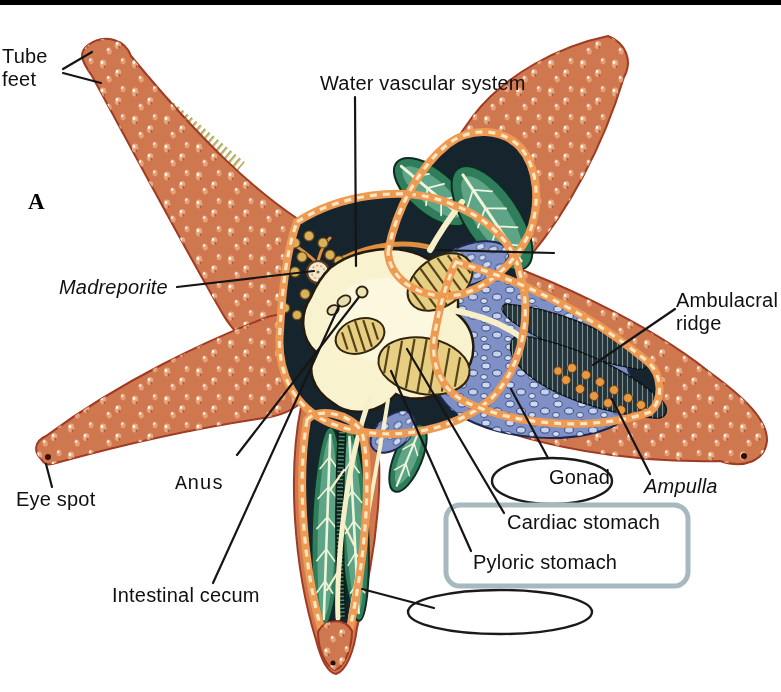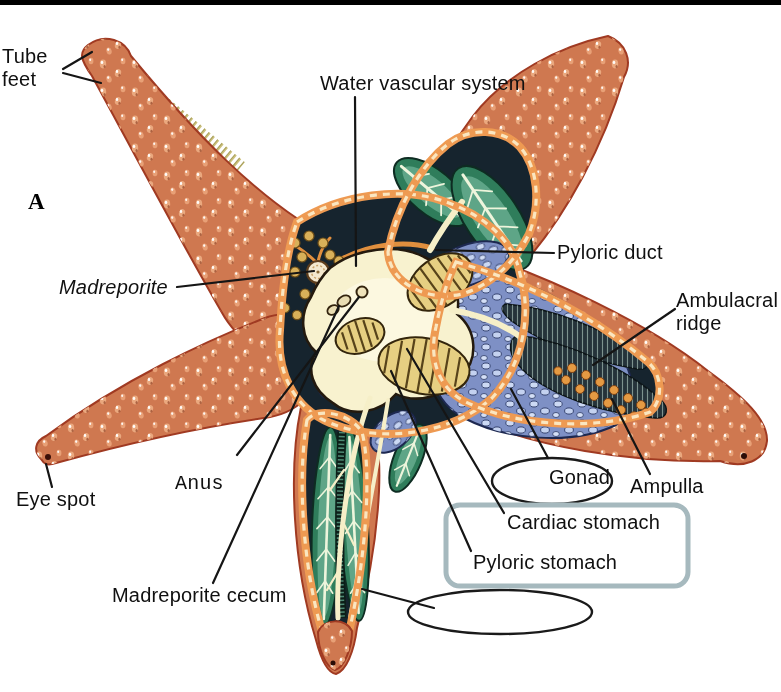--- a/index.html
+++ b/index.html
@@ -21,21 +21,21 @@
   }
   
   .p-tubefeet{left:2px;top:45px;width:60px;text-align:left;}
   .p-wvs{left:288px;top:72px;margin-left:32px;}
   .p-madreporite{left:59px;top:276px;font-style:italic;}
   .p-pyloricduct{left:557px;top:241px;}
   .p-ambulacral{left:676px;top:289px;width:112px;}
   .p-anus{left:175px;top:472px;font-family:Liberation Mono, monospace;}
   .p-eyespot{left:16px;top:488px;}
   .p-gonad{left:521px;top:466px;margin-left:28px;}
-  .p-ampulla{left:630px;top:475px;}
+  .p-ampulla{left:644px;top:475px;font-style:italic;}
   .p-cardiac{left:507px;top:511px;}
   .p-pyloricstomach{left:473px;top:551px;}
   .p-pyloriccecum{left:449px;top:597px;}
   .p-intestinal{left:112px;top:584px;}
   .p-A{left:28px;top:189px;}
   
   .armFill{fill:var(--c-arm-orange,#cf7850);stroke:var(--c-arm-edge,#a03a22);stroke-width:2;}
   .armBumps{fill:url(#pb);stroke:none;}
   .cavFill{fill:var(--c-cavity-dark,#16242e);stroke:none;}
   .rimO{fill:none;stroke:var(--c-rim-orange,#ee9a52);stroke-width:8;}
@@ -310,23 +310,22 @@
   </g>
 </svg>
 
 <div class="topbar"></div>
 
 <div class="panel-letter p-A">A</div>
 
 <div class="lbl wrap p-tubefeet">Tube feet</div>
 <div class="lbl p-wvs">Water vascular system</div>
 <div class="lbl p-madreporite">Madreporite</div>
-<div class="lbl p-pyloricduct">Pyloric duct</div>
 <div class="lbl wrap p-ambulacral">Ambulacral ridge</div>
 <div class="lbl p-anus">Anus</div>
 <div class="lbl p-eyespot">Eye spot</div>
 <div class="lbl p-gonad">Gonad</div>
 <div class="lbl p-ampulla">Ampulla</div>
 <div class="lbl p-pyloricstomach">Pyloric stomach</div>
 <div class="lbl p-cardiac">Cardiac stomach</div>
-<div class="lbl p-intestinal">Madreporite cecum</div>
+<div class="lbl p-intestinal">Intestinal cecum</div>
 
 </div>
 
 </body></html>

